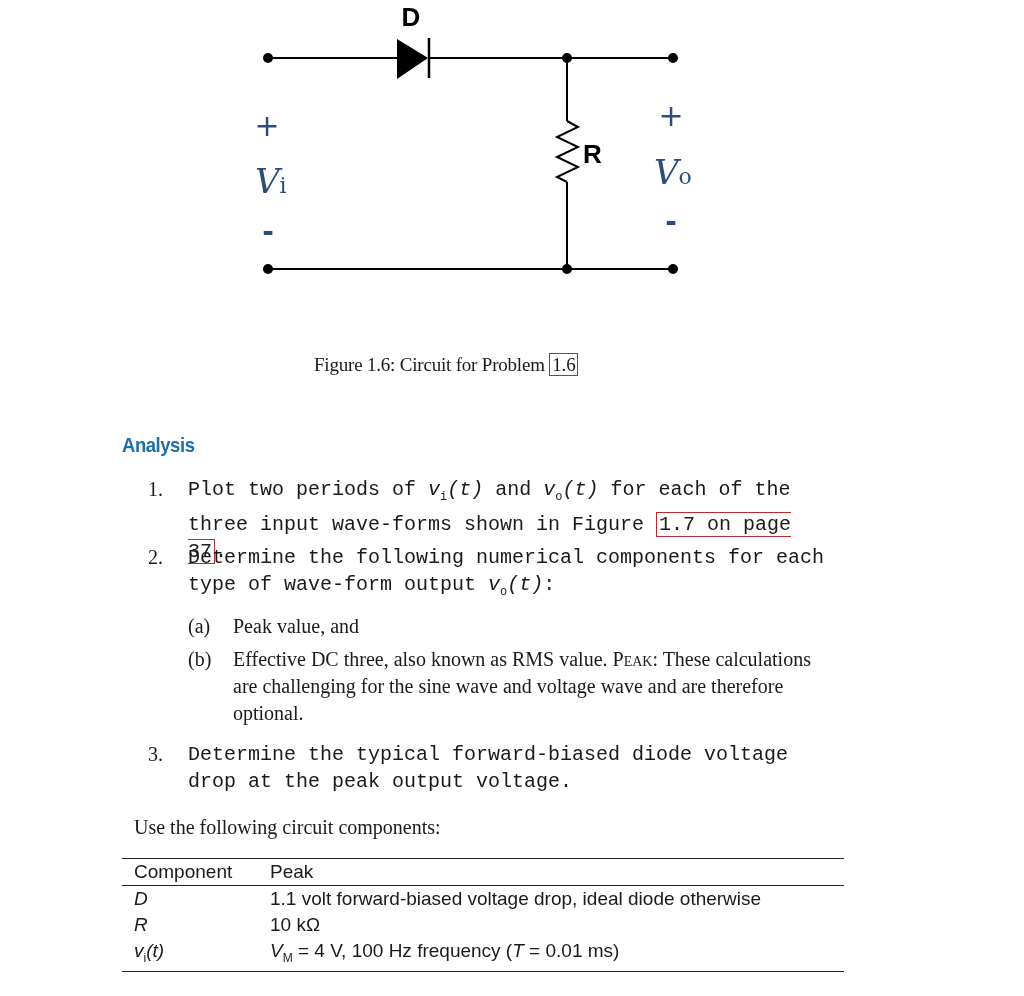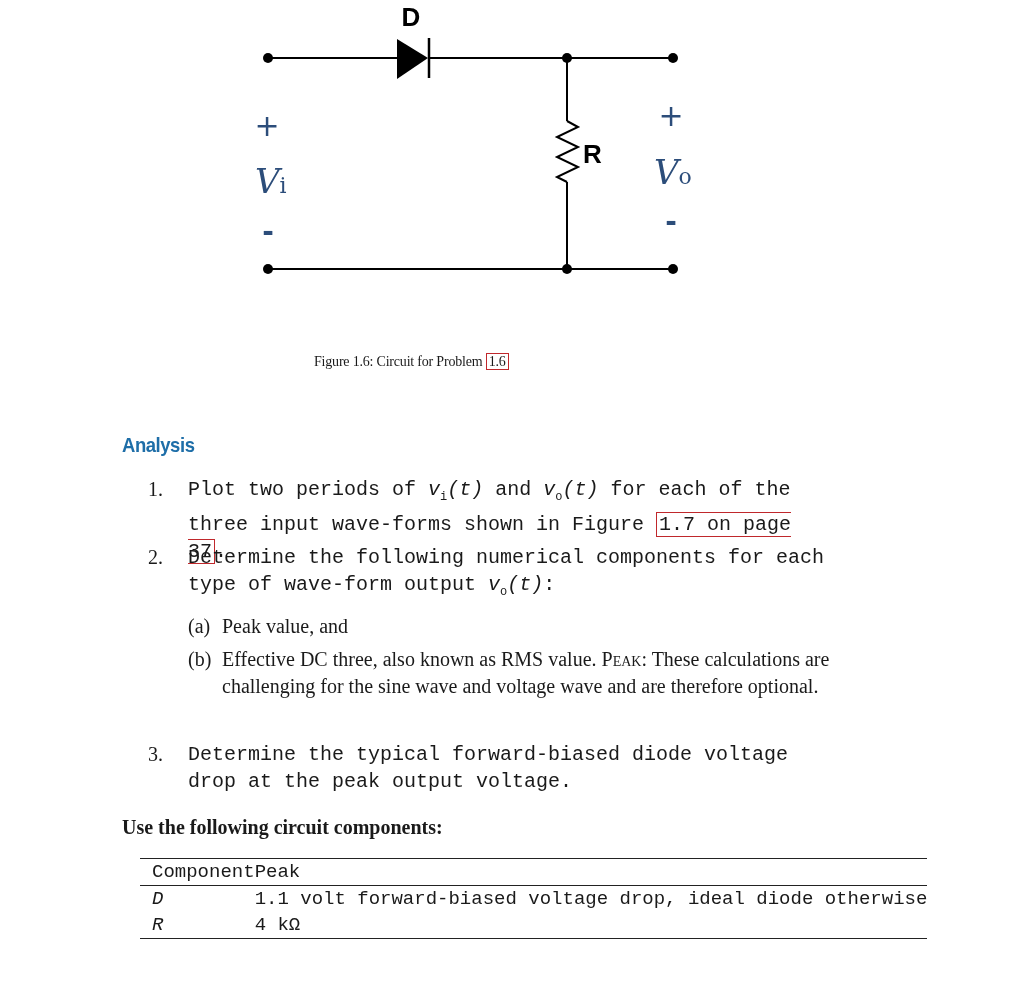--- a/index.html
+++ b/index.html
@@ -4,48 +4,48 @@
   <style>
     html, body { margin: 0; padding: 0; background: #ffffff; }
     body {
       width: 1024px; height: 996px; position: relative; overflow: hidden;
       font-family: "DejaVu Serif", "Liberation Serif", serif;
       color: #1a1a1a;
     }
     .circuit { position: absolute; left: 0; top: 0; width: 1024px; height: 300px; }
     .caption {
       position: absolute; left: 314px; top: 354px;
-      font-size: 14px; letter-spacing: -0.2px; white-space: nowrap;
+      font-size: 19px; letter-spacing: -0.2px; white-space: nowrap;
       font-family: "Liberation Serif", serif;
     }
     .ref-box { border: 1.5px solid #c0282c; padding: 0 2px; }
     .section-heading {
       position: absolute; left: 122px; top: 433px;
       font-family: "Liberation Sans", sans-serif; font-weight: bold;
       font-size: 21px; color: #1e6ea8; letter-spacing: -0.5px;
       transform: scaleX(0.88); transform-origin: left;
     }
     .body-text {
       font-family: "Liberation Serif", serif; font-size: 20px; line-height: 27px;
     }
     .item {
       position: absolute; left: 148px; width: 690px;
     }
     .item .num { position: absolute; left: 0; top: 0; }
     .item .txt { margin-left: 40px; display: block; font-family: Liberation Mono, monospace; }
     .subitem { position: absolute; left: 188px; width: 650px; }
     .subitem .num { position: absolute; left: 0; top: 0; }
-    .subitem .txt { margin-left: 34px; display: block; }
+    .subitem .txt { margin-left: 45px; display: block; }
     .math { font-style: italic; }
     .sc { font-variant: small-caps; }
-    .intro { position: absolute; left: 122px; top: 814px; font-weight: bold; }
+    .intro { position: absolute; left: 134px; top: 814px; }
     .comp-table {
-      position: absolute; left: 140px; top: 858px; width: 722px;
+      position: absolute; left: 122px; top: 858px; width: 722px;
       border-collapse: collapse;
-      font-family: Liberation Mono, monospace; font-size: 19px;
+      font-family: Liberation Sans, sans-serif; font-size: 19px;
     }
     .comp-table th, .comp-table td {
       text-align: left; font-weight: normal; padding: 0 0 0 12px; height: 26px; line-height: 26px;
       white-space: nowrap;
     }
     .comp-table td:first-child, .comp-table th:first-child { width: 136px; }
     .comp-table td:last-child, .comp-table th:last-child { padding-left: 0; }
     .comp-table thead tr { border-top: 1.5px solid #222; border-bottom: 1px solid #222; }
     .comp-table tbody tr:last-child { border-bottom: 1.5px solid #222; }
     .svg-label-blue { fill: #2c4d7a; }
@@ -128,16 +128,20 @@
       <th>Peak</th>
     </tr>
   </thead>
   <tbody>
     <tr>
       <td class="math">D</td>
       <td>1.1 volt forward-biased voltage drop, ideal diode otherwise</td>
     </tr>
     <tr>
       <td class="math">R</td>
-      <td>4 kΩ</td>
+      <td>10 kΩ</td>
+    </tr>
+    <tr>
+      <td><span class="math">v</span><sub style="font-size:12px">i</sub><span class="math">(t)</span></td>
+      <td><span class="math">V</span><sub style="font-size:12px">M</sub><span> = 4 V, 100 Hz frequency (</span><span class="math">T</span><span> = 0.01 ms)</span></td>
     </tr>
   </tbody>
 </table>
 
 </body></html>

